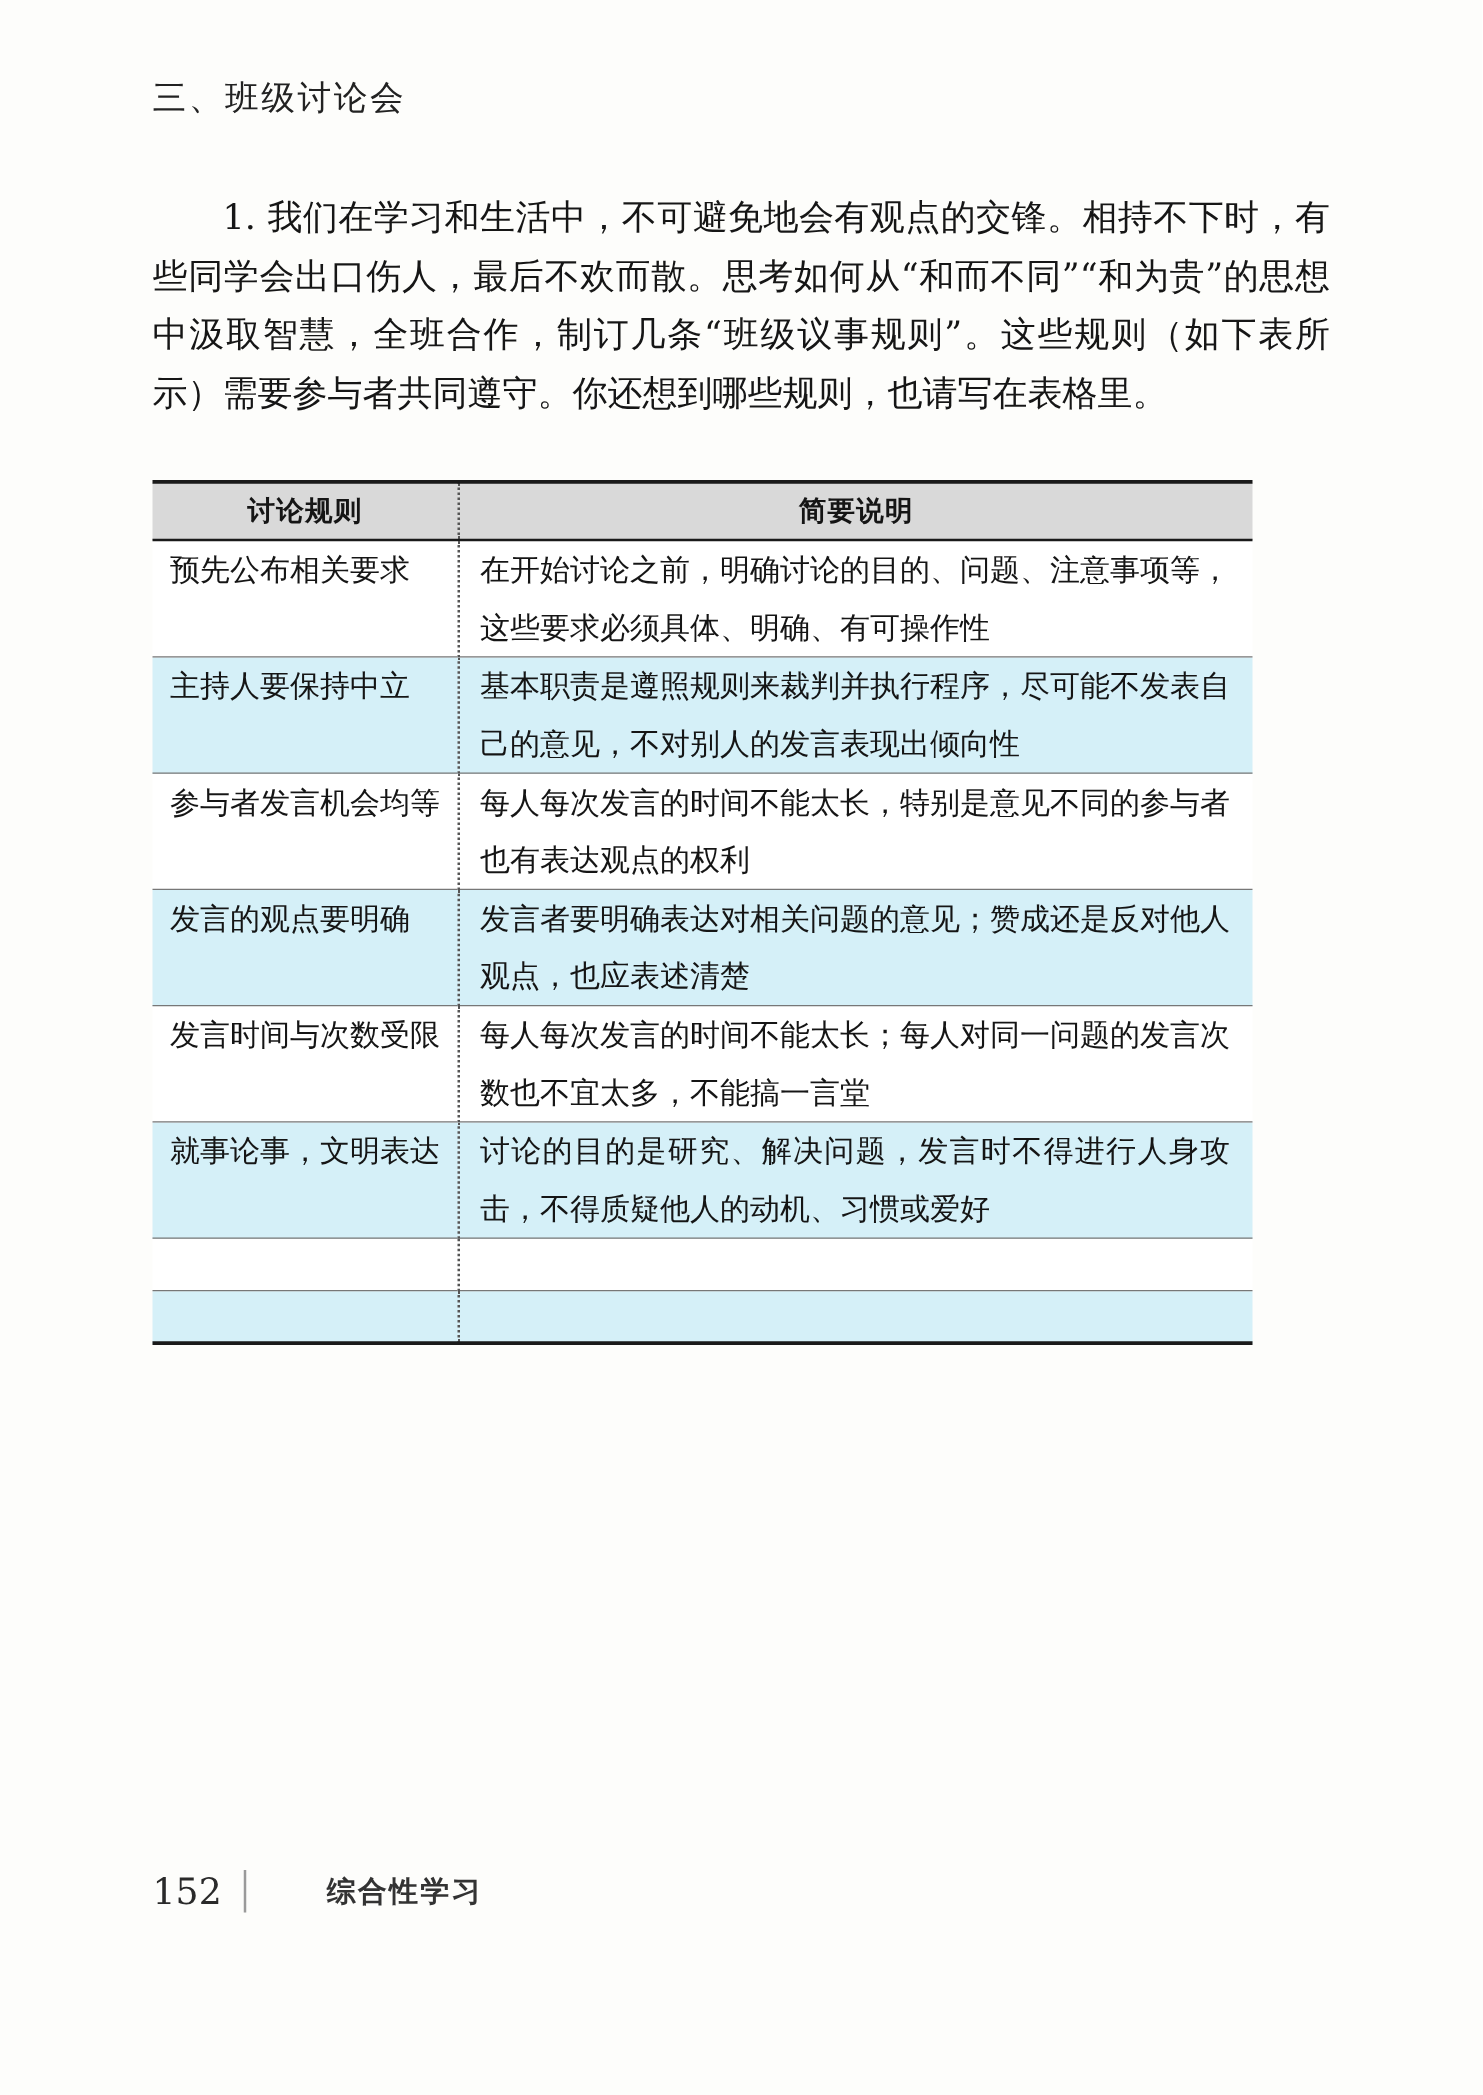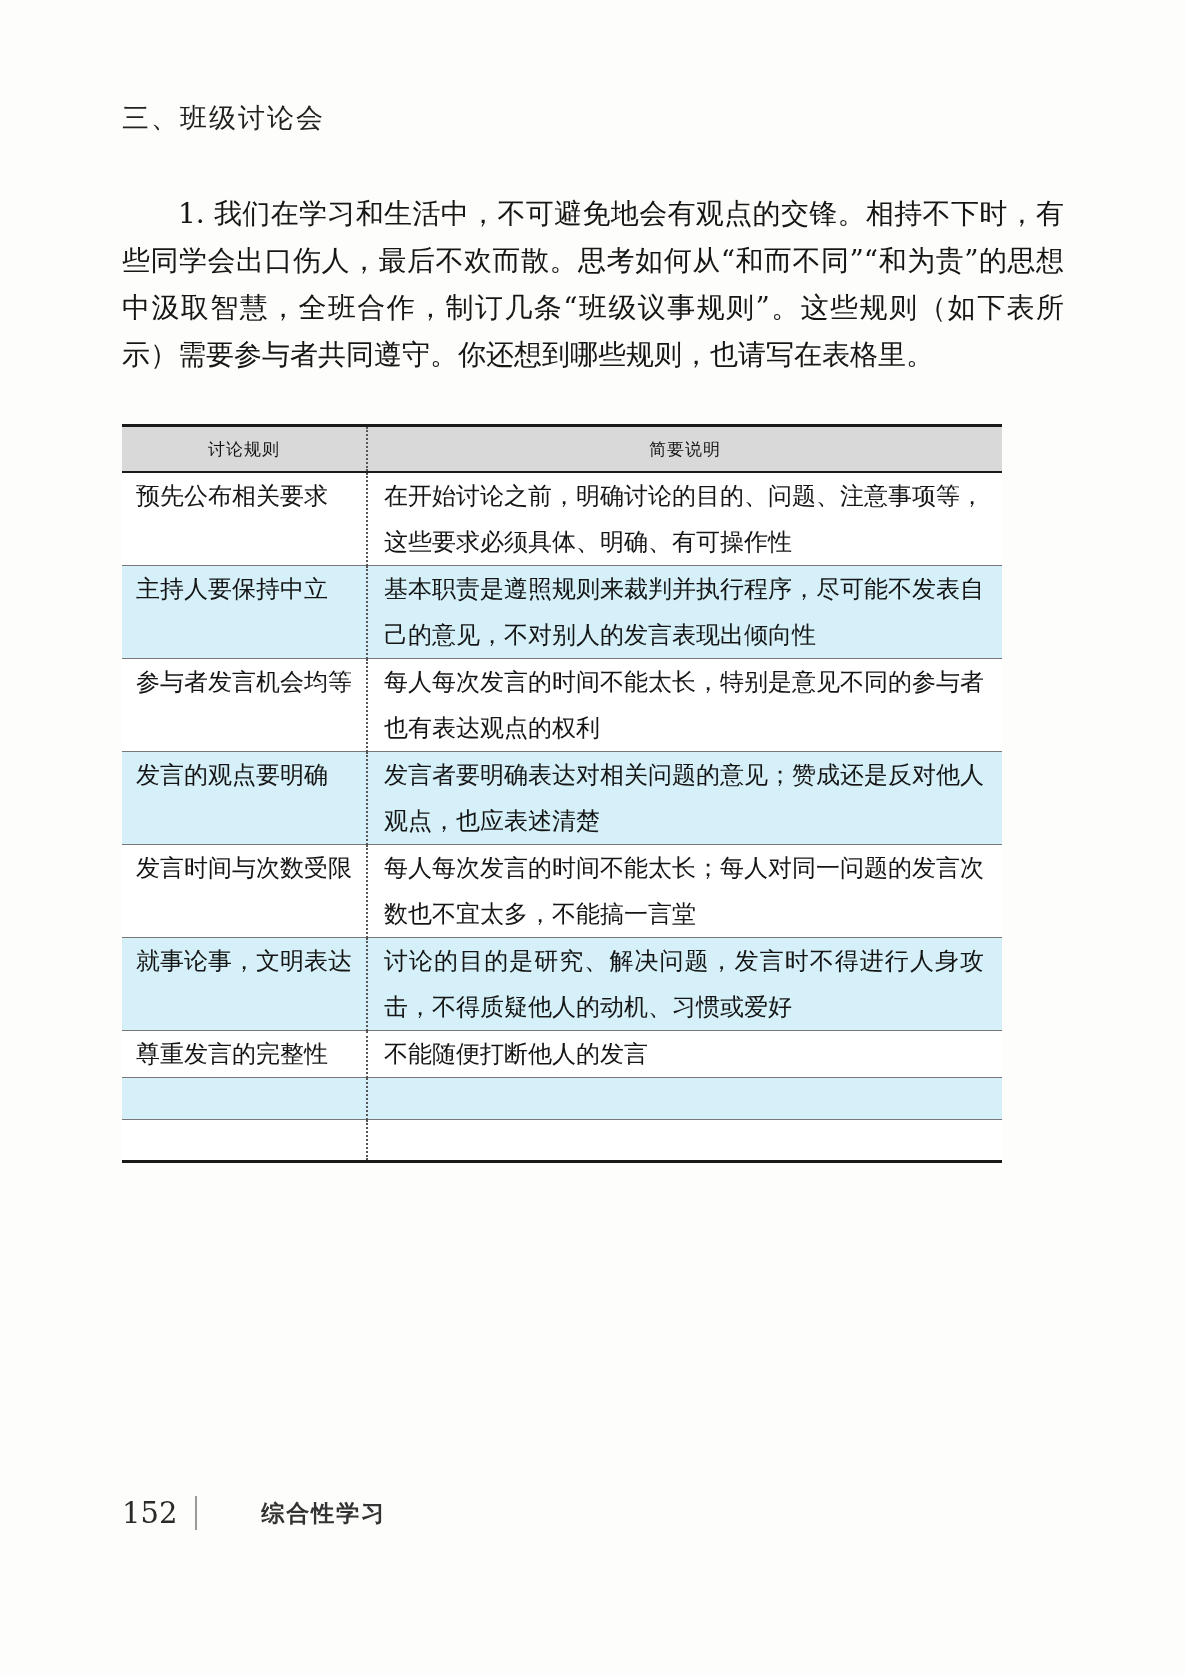--- a/index.html
+++ b/index.html
@@ -8,21 +8,21 @@
     width: 1186px;
     height: 1676px;
     margin: 0 auto;
     background: #fdfdfb;
     position: relative;
     font-family: "DejaVu Serif", "Liberation Serif", serif;
     color: #1c1c1c;
     overflow: hidden;
   }
   .content {
-    padding: 100px 122px 0 122px;
+    padding: 60px 122px 0 122px;
   }
   .section-heading {
     font-size: 27px;
     font-weight: 500;
     letter-spacing: 2px;
     color: #222222;
   }
   .intro {
     margin-top: 54px;
     width: 942px;
@@ -37,22 +37,22 @@
     width: 880px;
     border-collapse: collapse;
     table-layout: fixed;
     font-size: 24px;
     color: #151515;
     border-top: 3px solid #1a1a1a;
     border-bottom: 3px solid #1a1a1a;
   }
   table.rules-table th {
     background: #d9d9d9;
-    font-size: 17px;
-    font-weight: 400;
+    font-size: 22px;
+    font-weight: 700;
     text-align: center;
     line-height: 44px;
     height: 45px;
     border-bottom: 2px solid #1a1a1a;
     letter-spacing: 1px;
   }
   table.rules-table th:first-child,
   table.rules-table td:first-child {
     width: 245px;
     border-right: 2px dotted #555555;
@@ -131,24 +131,20 @@
           <td class="desc-cell">发言者要明确表达对相关问题的意见；赞成还是反对他人观点，也应表述清楚</td>
         </tr>
         <tr>
           <td class="rule-cell">发言时间与次数受限</td>
           <td class="desc-cell">每人每次发言的时间不能太长；每人对同一问题的发言次数也不宜太多，不能搞一言堂</td>
         </tr>
         <tr>
           <td class="rule-cell">就事论事，文明表达</td>
           <td class="desc-cell">讨论的目的是研究、解决问题，发言时不得进行人身攻击，不得质疑他人的动机、习惯或爱好</td>
         </tr>
-        <tr>
-          <td class="rule-cell">尊重发言的完整性</td>
-          <td class="desc-cell">不能随便打断他人的发言</td>
-        </tr>
         <tr class="empty-row">
           <td class="rule-cell"></td>
           <td class="desc-cell"></td>
         </tr>
         <tr class="empty-row">
           <td class="rule-cell"></td>
           <td class="desc-cell"></td>
         </tr>
       </tbody>
     </table>

